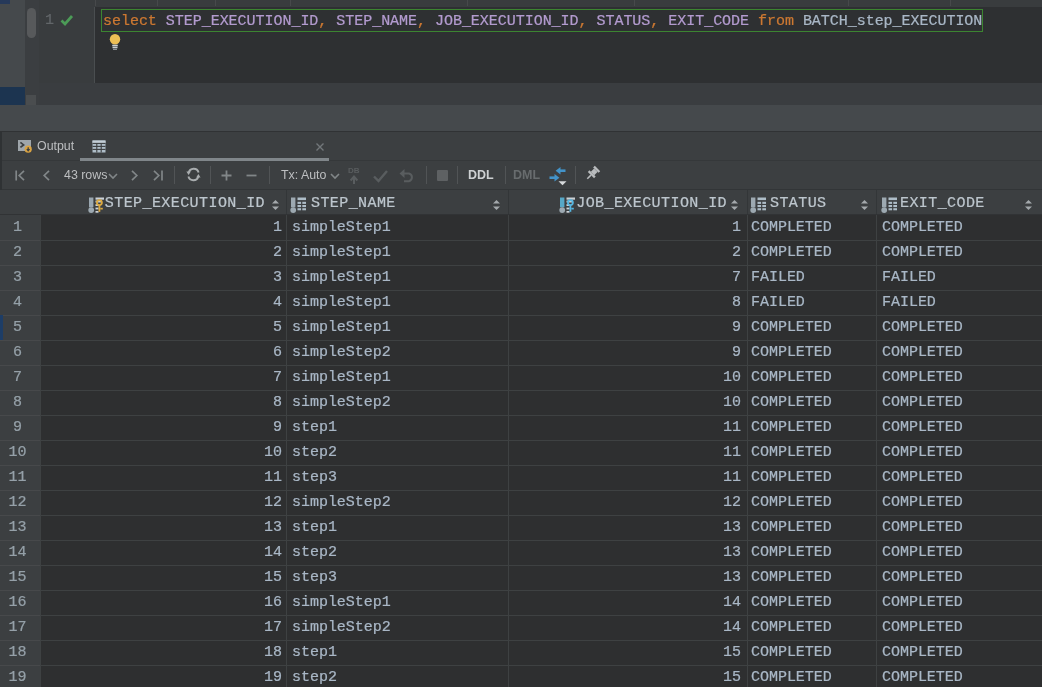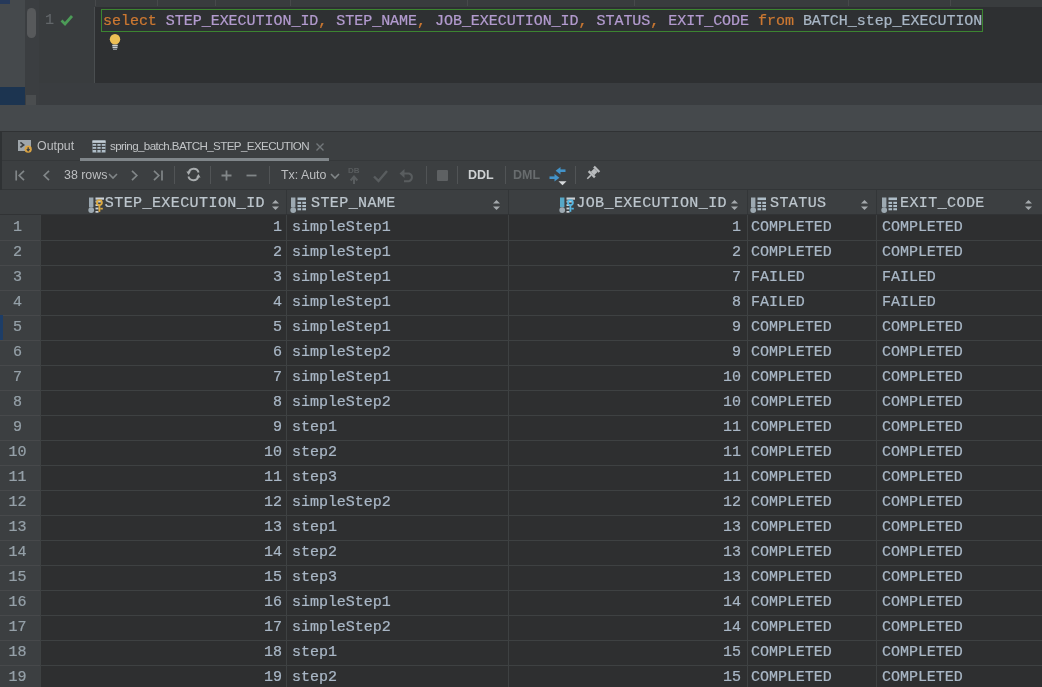--- a/index.html
+++ b/index.html
@@ -57,35 +57,34 @@
 <rect x="0.5" y="0.5" width="13" height="12" fill="#AEBDC8"></rect>
 <rect x="0.5" y="0.5" width="13" height="2.6" fill="#C4CfD8"></rect>
 <g stroke="#3C3F41" stroke-width="1.1">
 <line x1="0.5" y1="3.4" x2="13.5" y2="3.4"></line>
 <line x1="0.5" y1="6.4" x2="13.5" y2="6.4"></line>
 <line x1="0.5" y1="9.4" x2="13.5" y2="9.4"></line>
 <line x1="4.8" y1="3.4" x2="4.8" y2="12.5"></line>
 <line x1="9.2" y1="3.4" x2="9.2" y2="12.5"></line>
 </g>
     </svg>
-<div class="abs ui" style="left:110px;top:132px;height:28px;line-height:28px;color:#C2C5C7;font-size:11.6px;letter-spacing:-0.6px">spring_batch.BATCH_STEP_EXECUTION</div>
 <svg class="abs" style="left:315px;top:142px" width="10" height="10" viewBox="0 0 10 10">
 <path d="M1.5 1.5 L8.5 8.5 M8.5 1.5 L1.5 8.5" stroke="#72777A" stroke-width="1.4"></path>
     </svg>
 <div class="abs" style="left:80px;top:158px;width:249px;height:3px;background:#80868A"></div>
 <div class="abs" style="left:0;top:161px;width:1042px;height:29px;background:#3C3F41"></div>
 <div class="abs" style="left:0;top:189px;width:1042px;height:1px;background:#323537"></div>
 <svg class="abs" style="left:14px;top:169px" width="13" height="13" viewBox="0 0 13 13">
 <line x1="2.2" y1="1.5" x2="2.2" y2="11.5" stroke="#818688" stroke-width="1.7"></line>
 <polyline points="10,1.8 5.2,6.5 10,11.2" fill="none" stroke="#818688" stroke-width="1.7"></polyline>
     </svg>
 <svg class="abs" style="left:40px;top:169px" width="13" height="13" viewBox="0 0 13 13">
 <polyline points="9,1.8 4.2,6.5 9,11.2" fill="none" stroke="#818688" stroke-width="1.7"></polyline>
     </svg>
-<div class="abs ui" style="left:64px;top:161px;height:29px;line-height:29px">38 rows</div>
+<div class="abs ui" style="left:64px;top:161px;height:29px;line-height:29px">43 rows</div>
 <svg class="abs" style="left:107px;top:172px" width="12" height="8" viewBox="0 0 12 8">
 <polyline points="2,2 6,6 10,2" fill="none" stroke="#818688" stroke-width="1.6"></polyline>
     </svg>
 <svg class="abs" style="left:128px;top:169px" width="13" height="13" viewBox="0 0 13 13">
 <polyline points="4,1.8 8.8,6.5 4,11.2" fill="none" stroke="#818688" stroke-width="1.7"></polyline>
     </svg>
 <svg class="abs" style="left:151px;top:169px" width="14" height="13" viewBox="0 0 14 13">
 <polyline points="3,1.8 7.8,6.5 3,11.2" fill="none" stroke="#818688" stroke-width="1.7"></polyline>
 <line x1="11" y1="1.5" x2="11" y2="11.5" stroke="#818688" stroke-width="1.7"></line>
     </svg>

